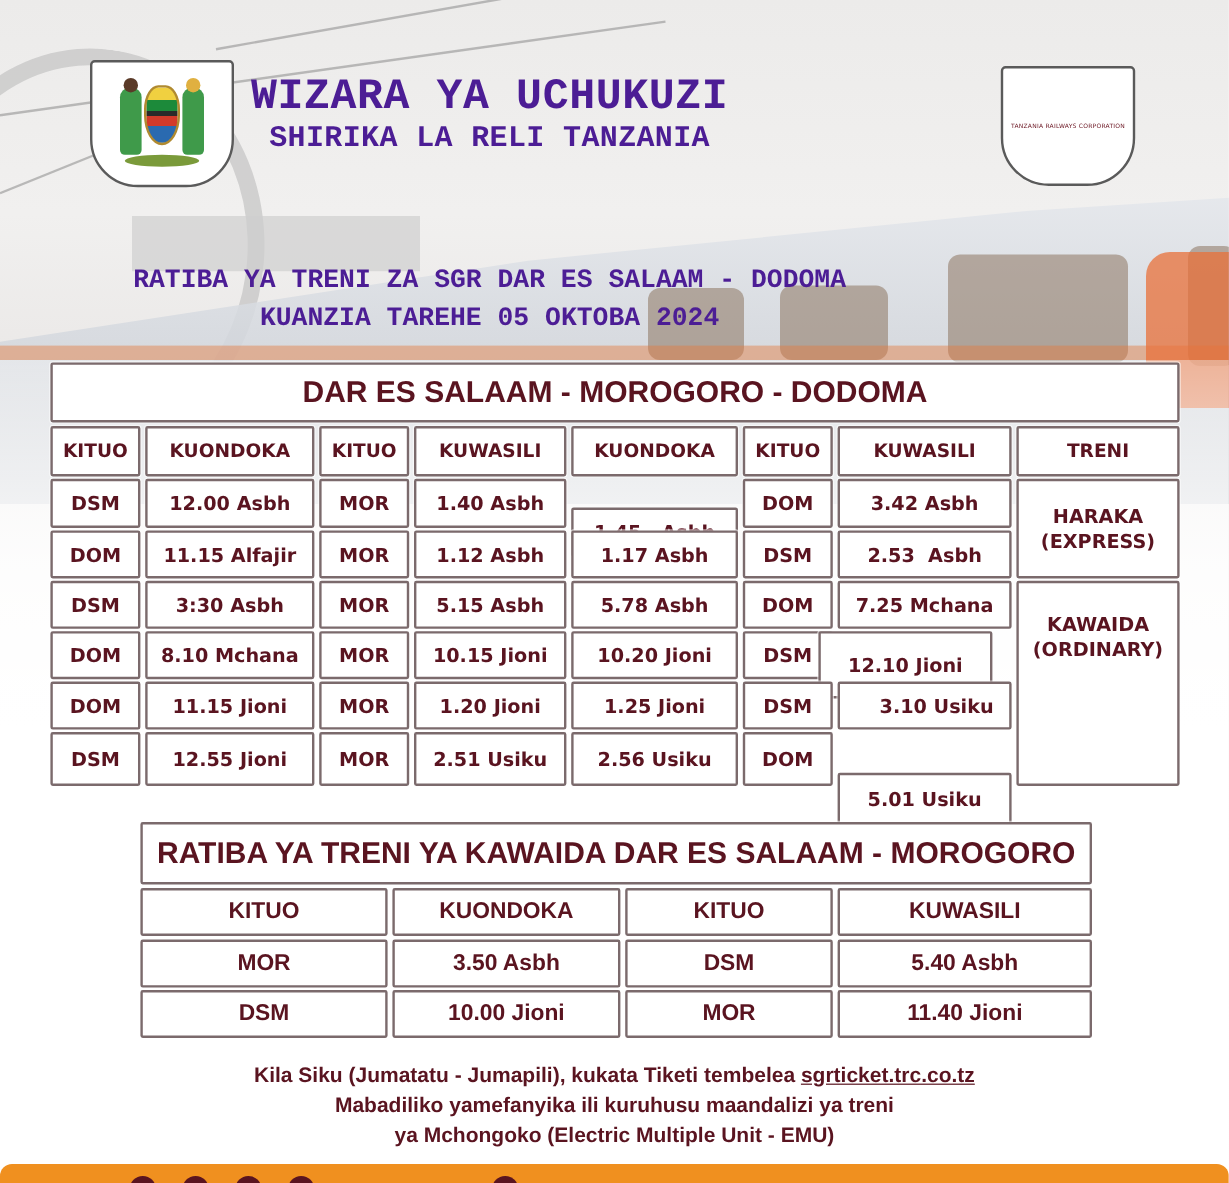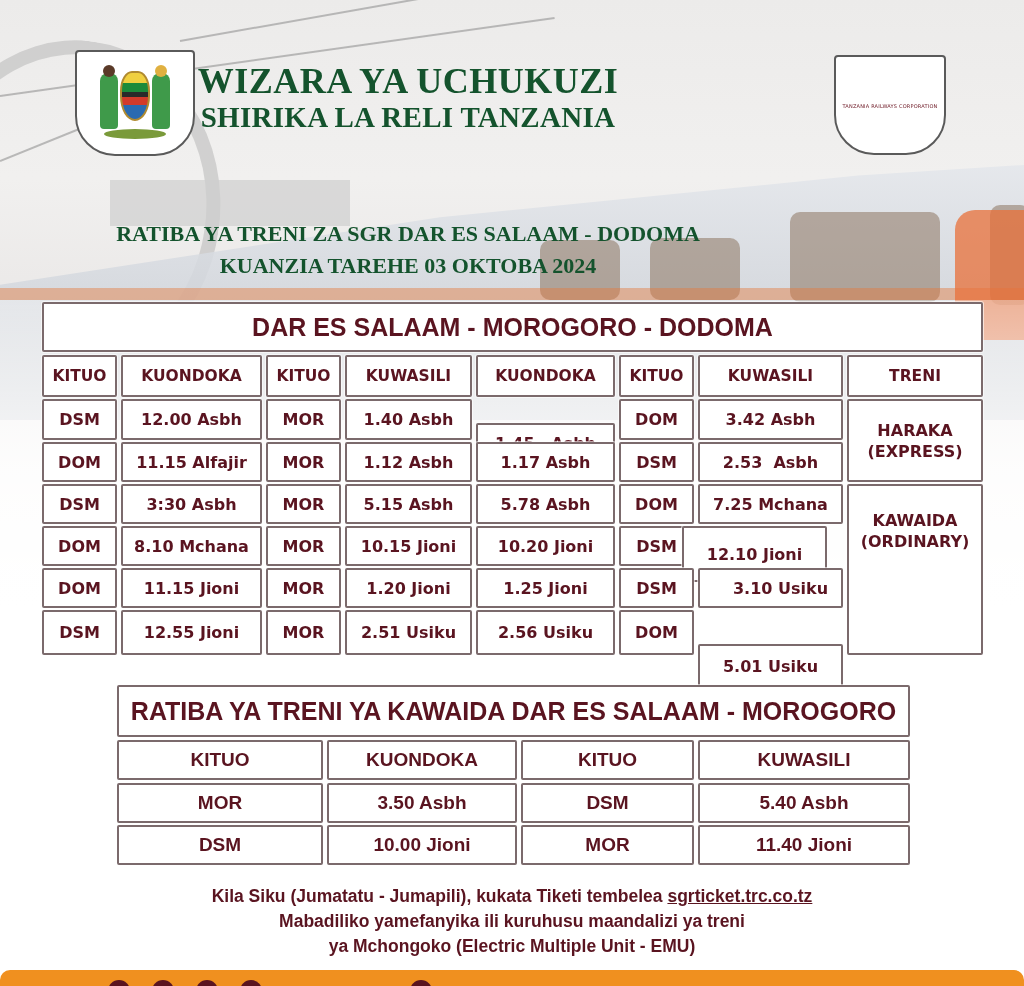--- a/index.html
+++ b/index.html
@@ -63,24 +63,24 @@
     .coat .woman::before { content: ""; position: absolute; left: 3px; top: -8px; width: 12px; height: 12px; border-radius: 50%; background: #e0b040; }
     .coat .base { position: absolute; left: 14px; bottom: 4px; width: 62px; height: 10px; background: #7a9a3a; border-radius: 50%; }
 
     .trc-mark { display: flex; align-items: flex-end; height: 54px; }
     .trc-mark .t { font-family: "DejaVu Sans", sans-serif; font-weight: bold; font-style: italic; font-size: 50px; line-height: 1; color: #6a1421; letter-spacing: -8px; }
     .trc-mark .c { font-family: "DejaVu Sans", sans-serif; font-weight: bold; font-size: 52px; line-height: 1; color: #f29a1f; margin-left: -2px; }
     .trc-sub { font-size: 5px; color: #6a1421; margin-top: 2px; letter-spacing: 0.2px; }
 
     .h-title {
       position: absolute; left: 0; width: 816px; text-align: center;
-      font-family: Liberation Serif, serif; font-weight: bold; color: #14532d;
+      font-family: Liberation Mono, monospace; font-weight: bold; color: #4c1d95;
     }
     .title1 { top: 60px; font-size: 36px; letter-spacing: 0.5px; left: 0px; }
-    .title2 { top: 101px; font-size: 29px; letter-spacing: 0.3px; }
+    .title2 { top: 101px; font-size: 25px; letter-spacing: 0.3px; }
     .title3 { top: 221px; font-size: 22px; }
     .title4 { top: 253px; font-size: 22px; }
 
     .cell {
       position: absolute; background: #ffffff;
       border: 2px solid #7b6a6c; border-radius: 2px;
       display: flex; align-items: center; justify-content: center; text-align: center;
       font-weight: bold; color: #5a1420; white-space: nowrap;
       box-shadow: 0 0 0 1px rgba(255,255,255,0.6);
     }
@@ -132,21 +132,21 @@
   </div>
 </div>
 
 <div class="logo-shield logo-right">
   <div class="trc-sub">TANZANIA RAILWAYS CORPORATION</div>
 </div>
 
 <div class="h-title title1">WIZARA YA UCHUKUZI</div>
 <div class="h-title title2">SHIRIKA LA RELI TANZANIA</div>
 <div class="h-title title3">RATIBA YA TRENI ZA SGR DAR ES SALAAM - DODOMA</div>
-<div class="h-title title4">KUANZIA TAREHE 03 OKTOBA 2024</div>
+<div class="h-title title4">KUANZIA TAREHE 05 OKTOBA 2024</div>
 
 <div>
   <div class="cell t1 title" style="left:42px;top:302px;width:941px;height:50px;">DAR ES SALAAM - MOROGORO - DODOMA</div>
 
   <div class="cell t1 hdr" style="left:42px;top:355px;width:75px;height:42px;">KITUO</div>
   <div class="cell t1 hdr" style="left:121px;top:355px;width:141px;height:42px;">KUONDOKA</div>
   <div class="cell t1 hdr" style="left:266px;top:355px;width:75px;height:42px;">KITUO</div>
   <div class="cell t1 hdr" style="left:345px;top:355px;width:127px;height:42px;">KUWASILI</div>
   <div class="cell t1 hdr" style="left:476px;top:355px;width:139px;height:42px;">KUONDOKA</div>
   <div class="cell t1 hdr" style="left:619px;top:355px;width:75px;height:42px;">KITUO</div>

